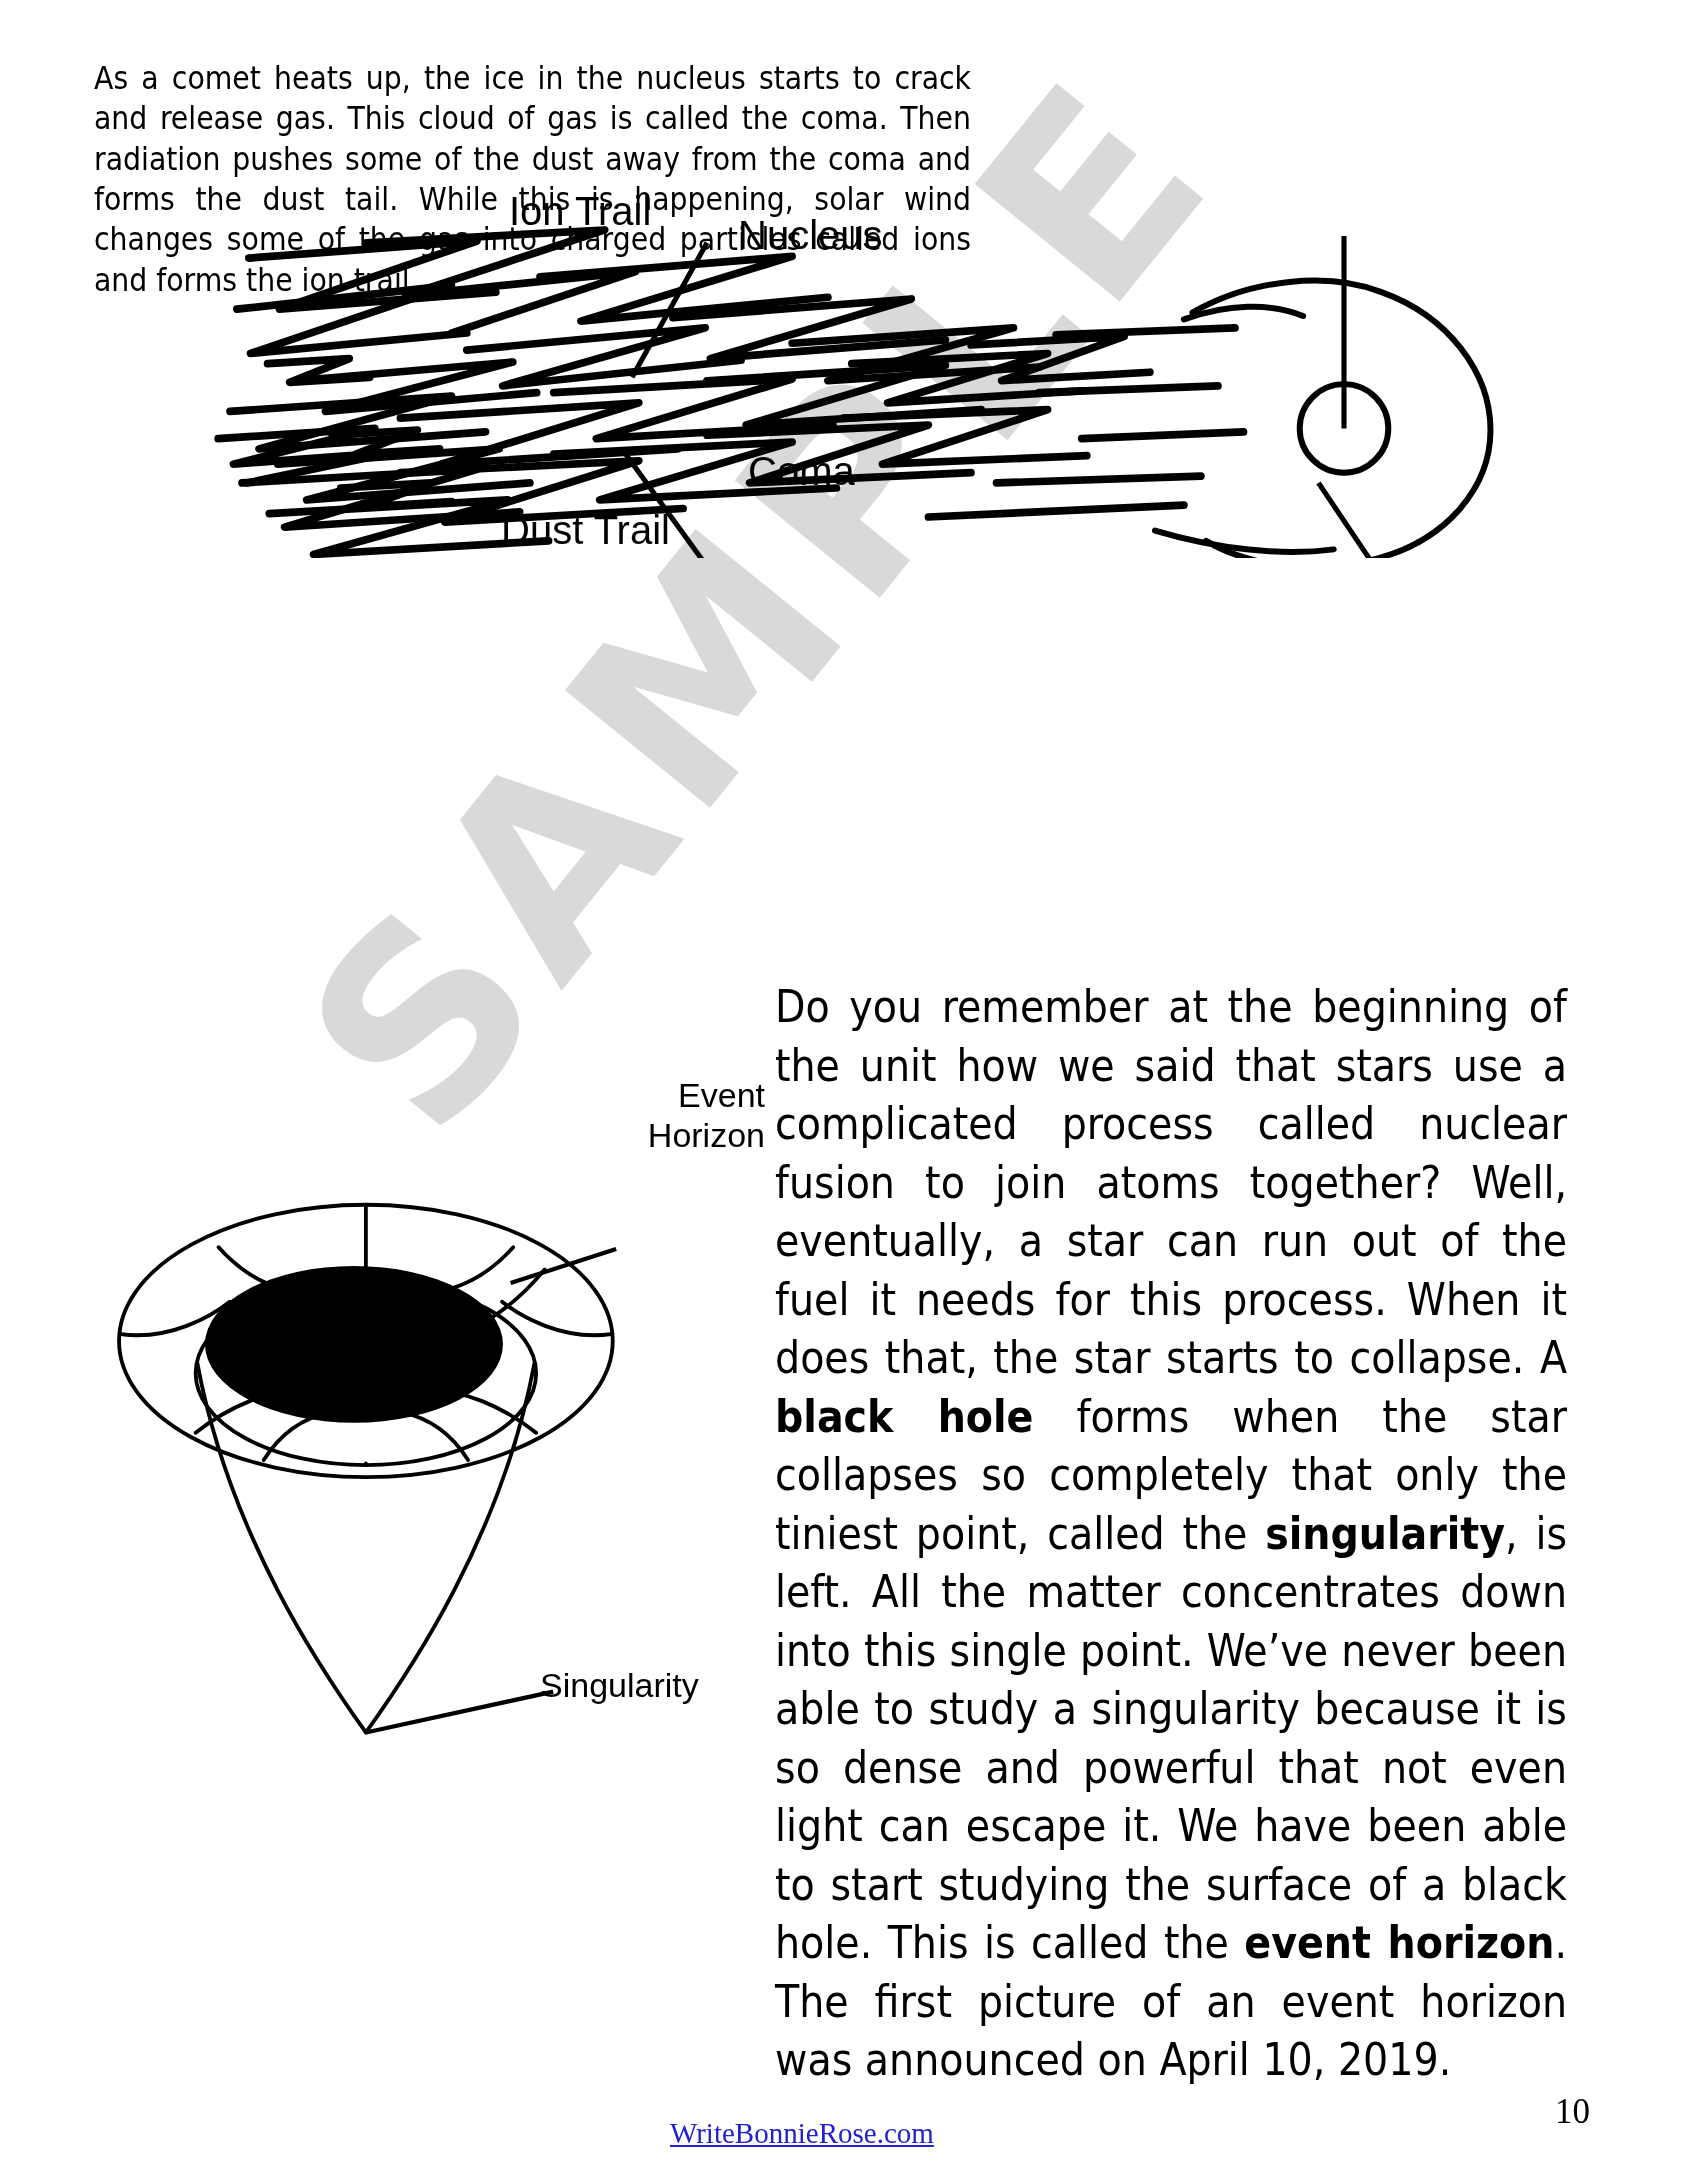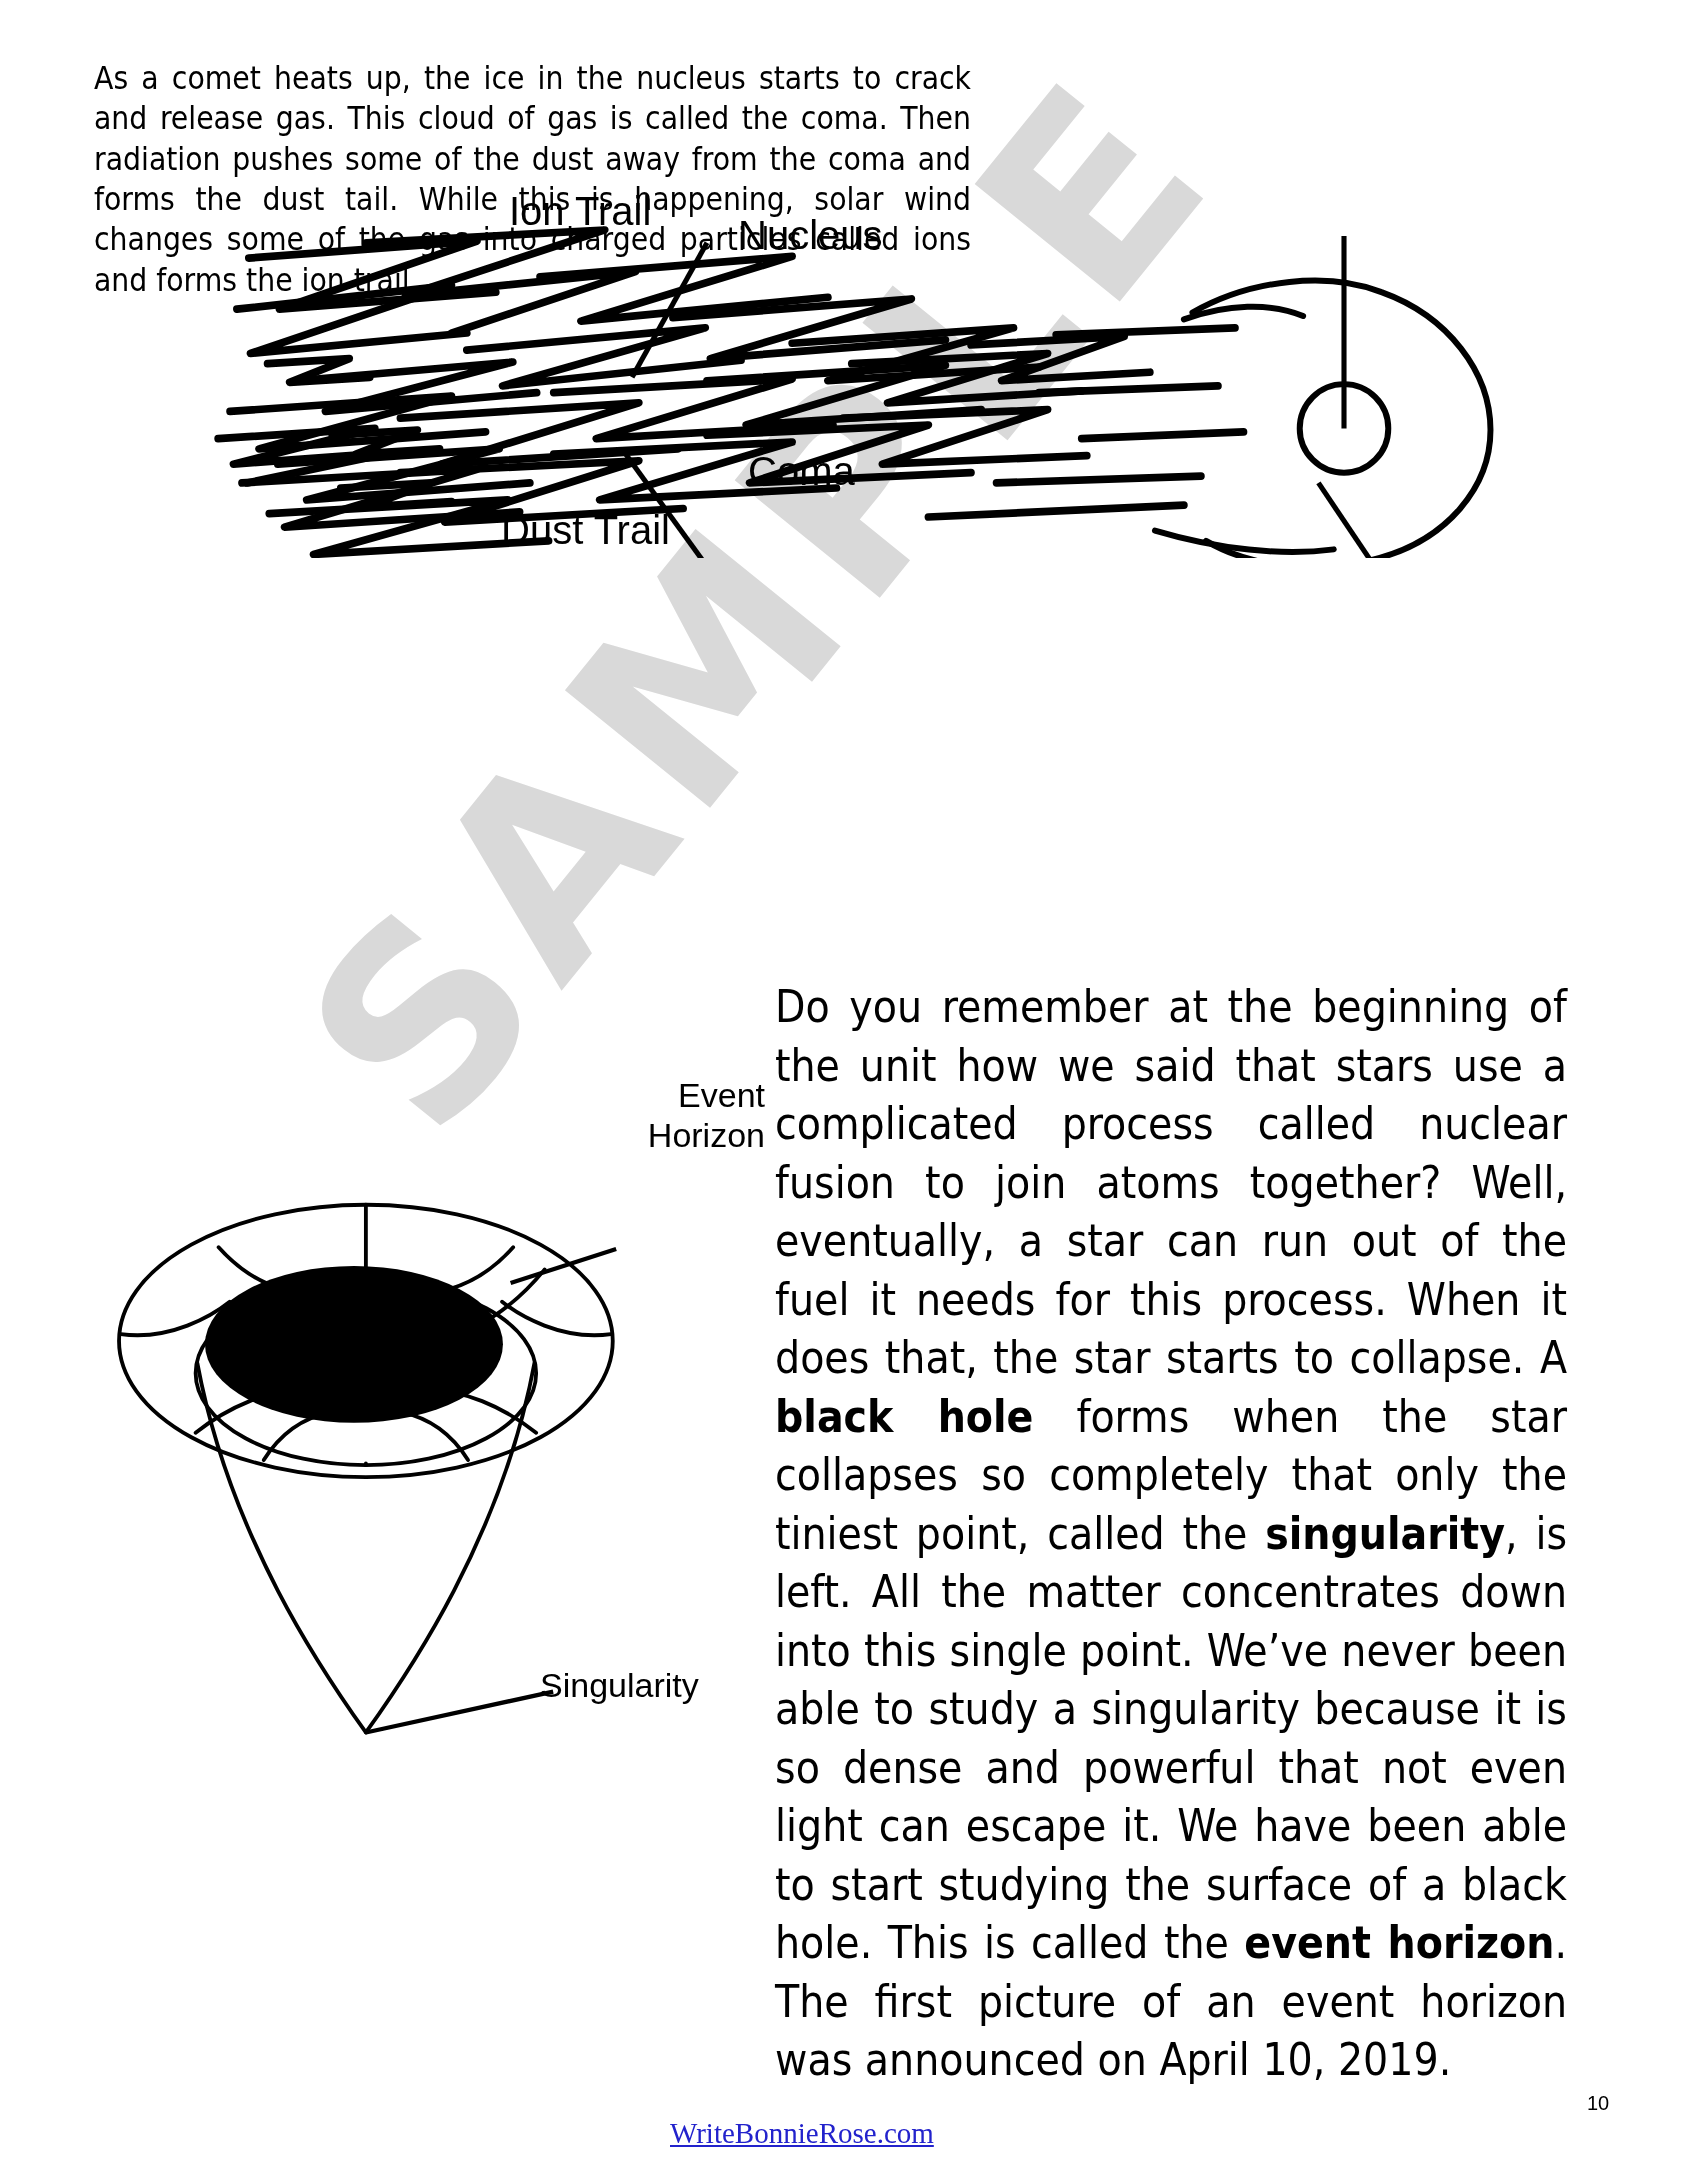--- a/index.html
+++ b/index.html
@@ -132,25 +132,24 @@
     font-size: 29px;
     color: #2222cc;
     text-decoration: underline;
     z-index: 3;
     margin-top: 28px;
   }
   #footer-page-number {
     position: absolute;
     left: 1555px;
     top: 2092px;
-    font-family: Liberation Sans, sans-serif;
-    font-size: 20px;
+    font-family: Liberation Serif, serif;
+    font-size: 35px;
     color: #000;
     z-index: 3;
-    margin-left: 32px;
   }
 </style>
 </head>
 <body>
 
 <div id="sample-watermark">SAMPLE</div>
 
 <div id="intro-paragraph">As a comet heats up, the ice in the nucleus starts to crack and release gas. This cloud of gas is called the coma. Then radiation pushes some of the dust away from the coma and forms the dust tail. While this is happening, solar wind changes some of the gas into charged particles called ions and forms the ion trail.</div>
 
 <div id="comet-figure">

